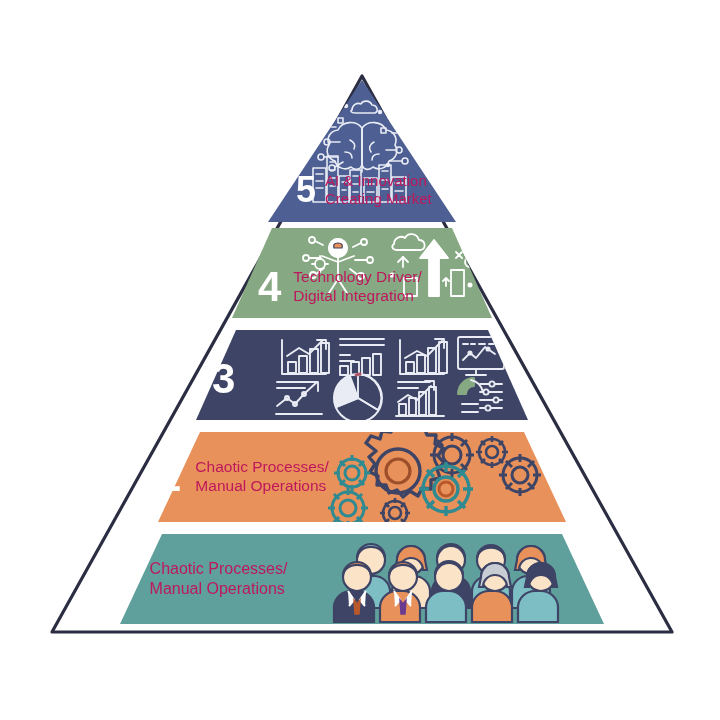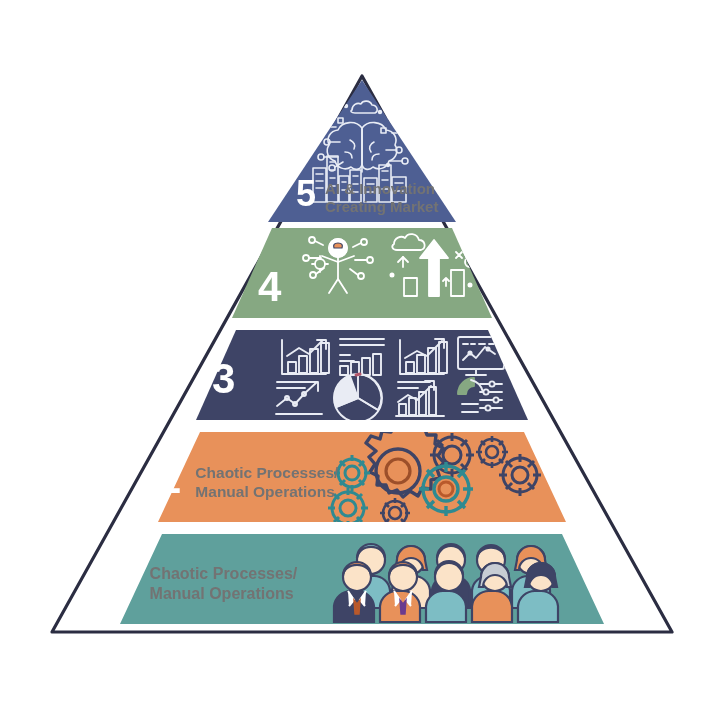--- a/index.html
+++ b/index.html
@@ -33,25 +33,24 @@
   }
   .level-number {
     font-size: 40px;
     font-weight: bold;
     line-height: 1;
     color: #ffffff;
     margin-right: 14px;
   }
   .level-label {
     font-size: 15.5px;
-    font-weight: 700;
+    font-weight: 400;
     line-height: 1.22;
-    color: #737373;
+    color: #be185d;
     white-space: pre-line;
-    margin-top: 8px;
   }
   
   #lvl5-text { left: 296px; top: 172px; }
   #lvl5-text .level-number { font-size: 36px; margin-right: 9px; }
   #lvl5-text .level-label { font-size: 15px; }
 
   #lvl4-text { left: 258px; top: 266px; }
   #lvl4-text .level-number { font-size: 42px; margin-right: 12px; }
   #lvl4-text .level-label { font-size: 15.5px; }
 
@@ -403,20 +402,22 @@
   </svg>
 
   <div class="level-text" id="lvl5-text">
     <span class="level-number">5</span>
     <span class="level-label">AI &amp; Innovation
 Creating Market</span>
   </div>
 
   <div class="level-text" id="lvl4-text">
     <span class="level-number">4</span>
+    <span class="level-label">Technology Driver/
+Digital Integration</span>
   </div>
 
   <div class="level-text" id="lvl3-text">
     <span class="level-number">3</span>
     <span class="level-label"></span>
   </div>
 
   <div class="level-text" id="lvl2-text">
     <span class="level-number">2</span>
     <span class="level-label">Chaotic Processes/

